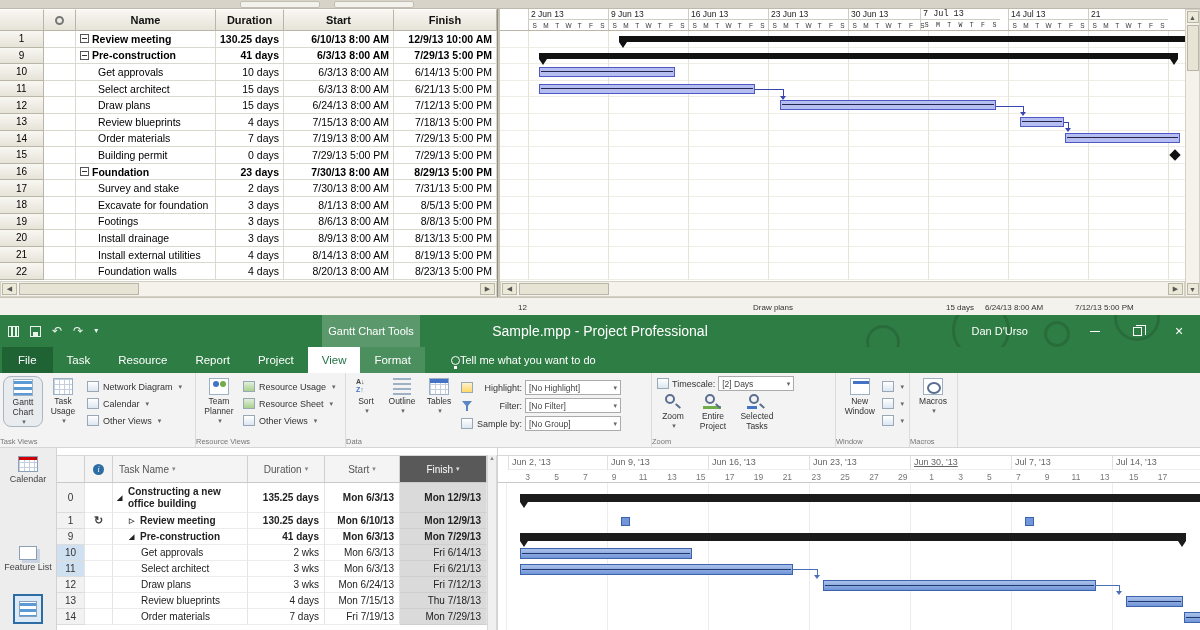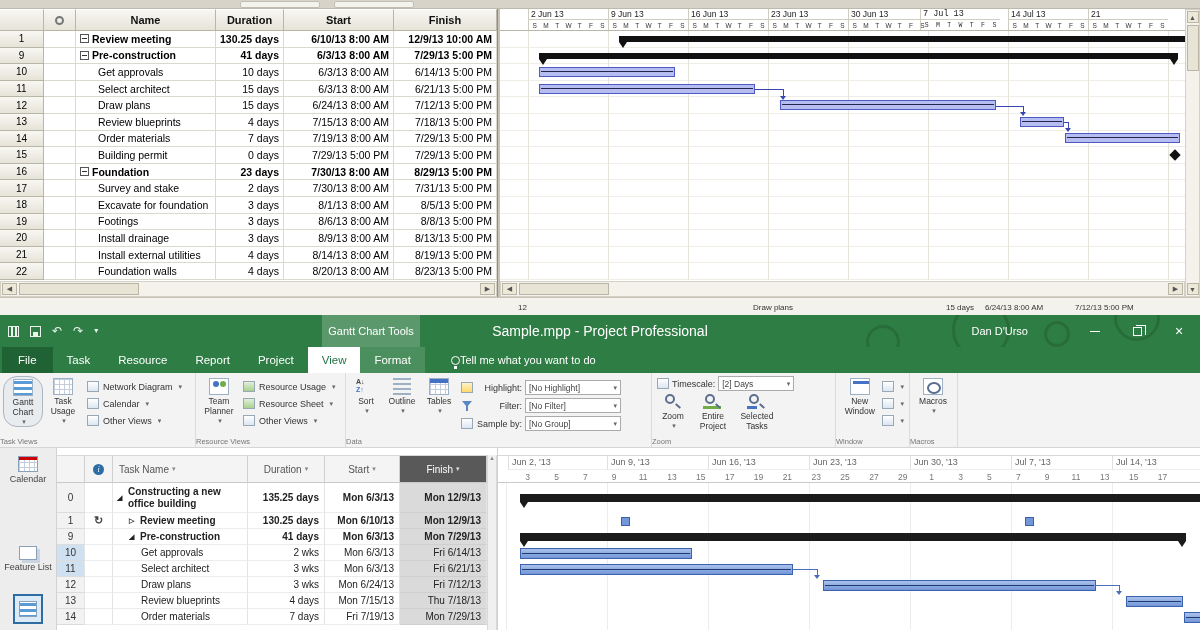--- a/index.html
+++ b/index.html
@@ -91,21 +91,21 @@
   .tellme{display:flex;align-items:center;gap:0;color:#fff;font-size:11px;margin-left:26px;white-space:nowrap}
   .bulb{width:9px;height:9px;border:1px solid #fff;border-radius:50%;position:relative}
   .bulb::after{content:"";position:absolute;left:2px;top:9px;width:3px;height:3px;background:#fff}
   .mdi{position:absolute;right:10px;top:38px;display:flex;gap:16px;align-items:center;color:#fff}
 
   .ribbon{position:absolute;top:58px;left:0;right:0;height:75px;background:#f3f3f3;border-bottom:1px solid #d5d5d5;display:flex}
   .rgroup{position:relative;height:74px;border-right:1px solid #dcdcdc;padding:3px 3px 13px;display:flex;align-items:flex-start}
   .rglabel{position:absolute;bottom:1px;left:0;right:0;text-align:left;font-size:7.5px;color:#777;white-space:nowrap}
   .bigbtn{width:40px;display:flex;flex-direction:column;align-items:center;padding-top:2px;font-size:8.5px;
     color:#333;text-align:center;line-height:1.15}
-  .bigbtn.sel{background:#e8ecef;border:1px solid #aab6c0;border-radius:14px}
+  .bigbtn.sel{background:#e8ecef;border:1px solid #aab6c0;border-radius:8px}
   .ric{width:20px;height:17px;margin-bottom:2px;border:1px solid #9db0c4;background:#fff;position:relative}
   .ric.i-gantt{background:repeating-linear-gradient(#5b9bd5 1px 4px,#fff 4px 7px)}
   .ric.i-grid{background-image:linear-gradient(#c4cedd 1px,transparent 1px),linear-gradient(90deg,#c4cedd 1px,transparent 1px);background-size:5px 5px;background-color:#fff}
   .ric.i-team{background:#fff}
   .ric.i-team::before,.ric.i-team::after{content:"";position:absolute;width:6px;height:6px;border-radius:50%;background:#4472c4;top:2px;left:3px}
   .ric.i-team::after{left:10px;background:#70ad47}
   .ric.i-sort{border:none;background:transparent;font-size:7px;font-weight:bold;color:#444;line-height:8px;text-align:left}
   .ric.i-sort::before{content:"A↓";display:block}
   .ric.i-sort::after{content:"Z↑";display:block;color:#4472c4}
   .ric.i-outline{border:none;background:repeating-linear-gradient(#9db0c4 0 2px,transparent 2px 5px);width:18px}
@@ -870,21 +870,21 @@
         </div>
 
       <div class="tscroll">▲</div>
 
       <div class="app-gantt">
         <div class="ag-head" id="ag-head">
             <div class="ag-week" style="left: 10px;">Jun 2, '13</div>
             <div class="ag-week" style="left: 109px;">Jun 9, '13</div>
             <div class="ag-week" style="left: 210px;">Jun 16, '13</div>
             <div class="ag-week" style="left: 311px;">Jun 23, '13</div>
-            <div class="ag-week" style="left: 412px;">Jun 30, '13</div>
+            <div class="ag-week" style="left: 412px; text-decoration: underline;">Jun 30, '13</div>
             <div class="ag-week" style="left: 513px;">Jul 7, '13</div>
             <div class="ag-week" style="left: 614px;">Jul 14, '13</div>
             <span class="ag-day" style="left: 22.645px;">3</span>
             <span class="ag-day" style="left: 51.505px;">5</span>
             <span class="ag-day" style="left: 80.365px;">7</span>
             <span class="ag-day" style="left: 109.225px;">9</span>
             <span class="ag-day" style="left: 138.085px;">11</span>
             <span class="ag-day" style="left: 166.945px;">13</span>
             <span class="ag-day" style="left: 195.805px;">15</span>
             <span class="ag-day" style="left: 224.665px;">17</span>

